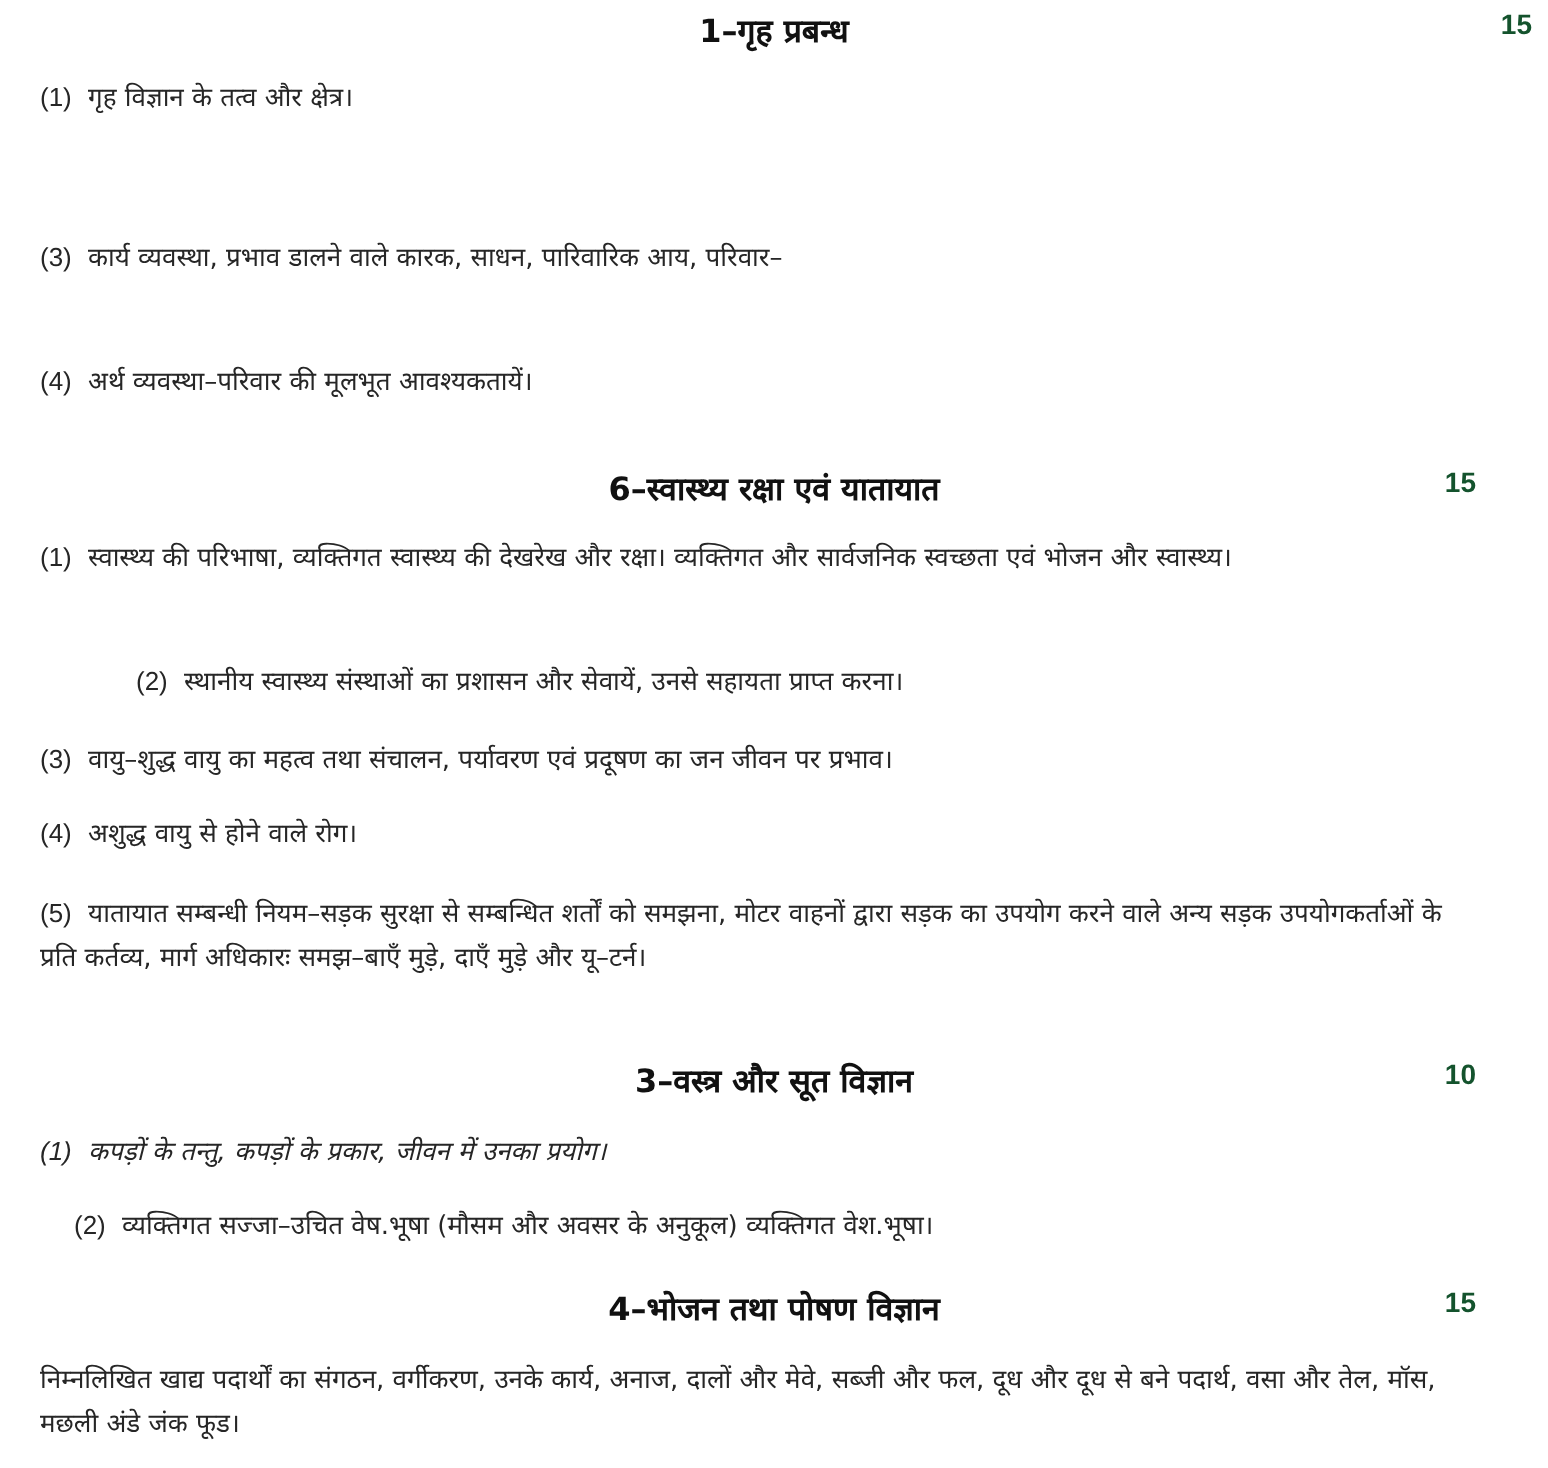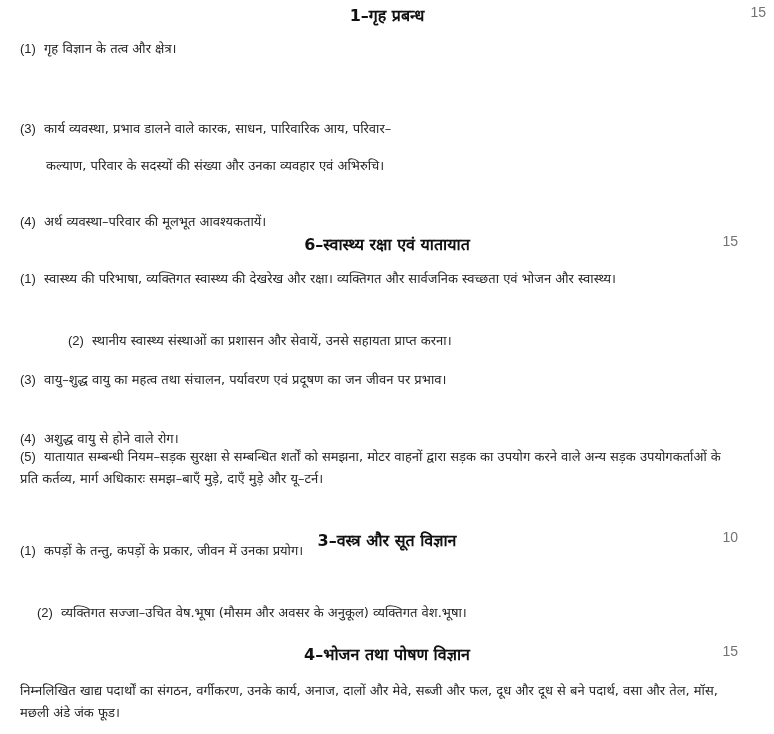--- a/index.html
+++ b/index.html
@@ -35,22 +35,23 @@
     text-align: center;
     font-weight: bold;
     font-size: 16px;
     color: #111111;
     white-space: nowrap;
   }
   .heading-marks {
     position: absolute;
     right: 36px;
     font-size: 14px;
-    color: #737373;
+    color: #14532d;
     font-family: "Liberation Sans", sans-serif;
+    font-weight: bold;
   }
   .item {
     position: absolute;
     left: 20px;
     width: 715px;
     font-size: 13px;
     line-height: 22px;
     color: #262626;
   }
   .item.indent {
@@ -71,58 +72,55 @@
     <div class="heading-marks">15</div>
   </div>
   <div class="item" style="top:38px;">
     <span class="num">(1)</span>
     <span>गृह विज्ञान के तत्व और क्षेत्र।</span>
   </div>
   <div class="item" style="top:118px;">
     <span class="num">(3)</span>
     <span>कार्य व्यवस्था, प्रभाव डालने वाले कारक, साधन, पारिवारिक आय, परिवार–</span>
   </div>
-  <div class="item indent" style="top:155px;">
-    <span>कल्याण, परिवार के सदस्यों की संख्या और उनका व्यवहार एवं अभिरुचि।</span>
-  </div>
-  <div class="item" style="top:211px;">
+  <div class="item" style="top:180px;">
     <span class="num">(4)</span>
     <span>अर्थ व्यवस्था–परिवार की मूलभूत आवश्यकतायें।</span>
   </div>
 
   <div class="heading-row" style="top:233px;">
     <div class="heading-title">6–स्वास्थ्य रक्षा एवं यातायात</div>
     <div class="heading-marks">15</div>
   </div>
   <div class="item" style="top:268px;">
     <span class="num">(1)</span>
     <span>स्वास्थ्य की परिभाषा, व्यक्तिगत स्वास्थ्य की देखरेख और रक्षा। व्यक्तिगत और सार्वजनिक स्वच्छता एवं भोजन और स्वास्थ्य।</span>
   </div>
   <div class="item" style="top:330px;margin-left:48px;">
     <span class="num">(2)</span>
     <span>स्थानीय स्वास्थ्य संस्थाओं का प्रशासन और सेवायें, उनसे सहायता प्राप्त करना।</span>
   </div>
   <div class="item" style="top:369px;">
     <span class="num">(3)</span>
     <span>वायु–शुद्ध वायु का महत्व तथा संचालन, पर्यावरण एवं प्रदूषण का जन जीवन पर प्रभाव।</span>
   </div>
-  <div class="item" style="top:406px;margin-top:22px;">
+  <div class="item" style="top:406px;">
     <span class="num">(4)</span>
     <span>अशुद्ध वायु से होने वाले रोग।</span>
   </div>
   <div class="item" style="top:446px;">
     <span class="num">(5)</span>
     <span>यातायात सम्बन्धी नियम–सड़क सुरक्षा से सम्बन्धित शर्तों को समझना, मोटर वाहनों द्वारा सड़क का उपयोग करने वाले अन्य सड़क उपयोगकर्ताओं के प्रति कर्तव्य, मार्ग अधिकारः समझ–बाएँ मुड़े, दाएँ मुड़े और यू–टर्न।</span>
   </div>
 
   <div class="heading-row" style="top:529px;">
     <div class="heading-title">3–वस्त्र और सूत विज्ञान</div>
     <div class="heading-marks">10</div>
   </div>
-  <div class="item" style="top:540px;">
+  <div class="item" style="top:565px;font-style:italic;">
     <span class="num">(1)</span>
     <span>कपड़ों के तन्तु, कपड़ों के प्रकार, जीवन में उनका प्रयोग।</span>
   </div>
   <div class="item" style="top:602px;margin-left:17px;">
     <span class="num">(2)</span>
     <span>व्यक्तिगत सज्जा–उचित वेष.भूषा (मौसम और अवसर के अनुकूल) व्यक्तिगत वेश.भूषा।</span>
   </div>
 
   <div class="heading-row" style="top:643px;">
     <div class="heading-title">4–भोजन तथा पोषण विज्ञान</div>

